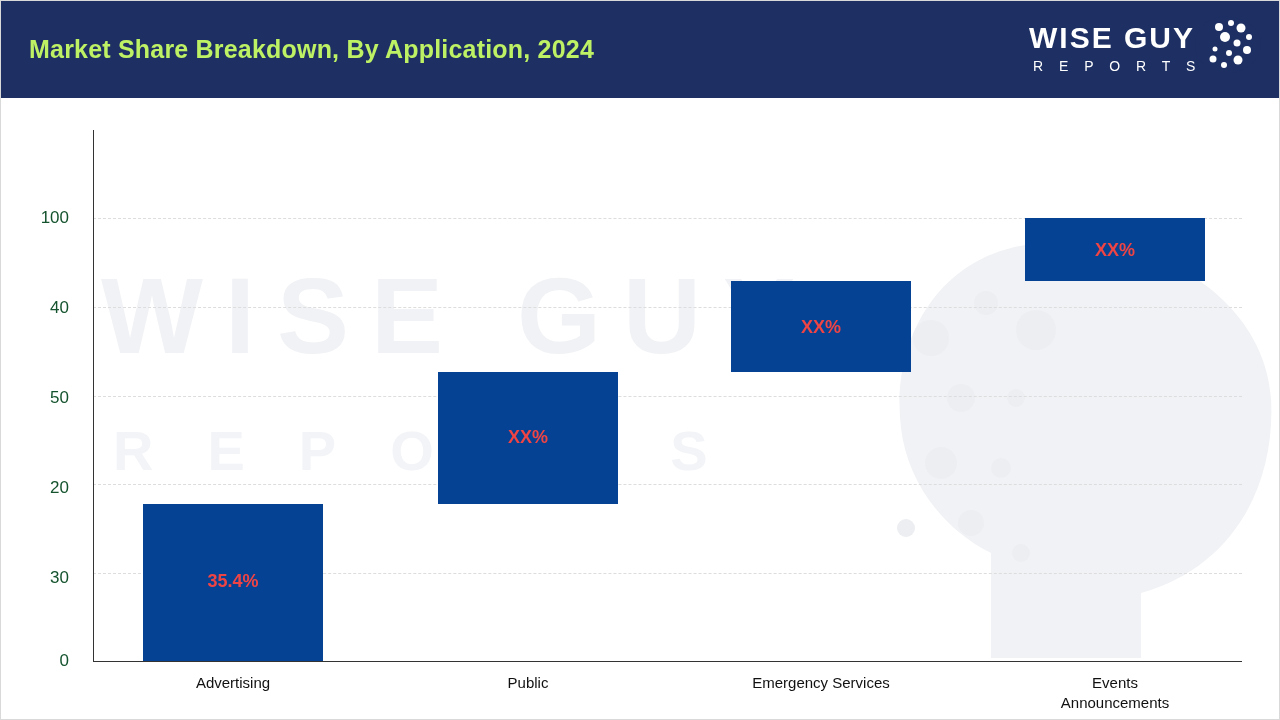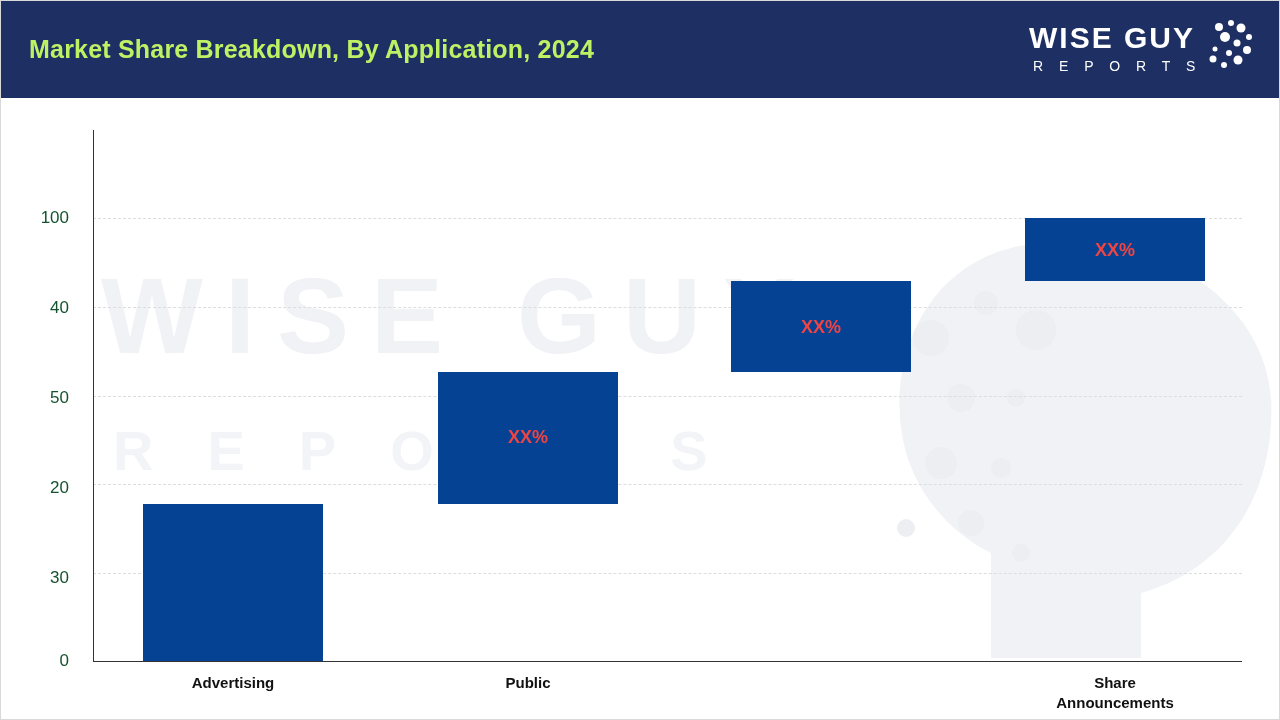--- a/index.html
+++ b/index.html
@@ -167,21 +167,21 @@
     color: #ef4444;
     font-size: 18px;
     font-weight: bold;
     text-align: center;
     font-family: "Liberation Sans", sans-serif;
     white-space: nowrap;
   }
   .cat-label {
     position: absolute;
     font-size: 15px;
-    font-weight: bold;
+    font-weight: normal;
     color: #111111;
     text-align: center;
     font-family: "Liberation Sans", sans-serif;
     line-height: 20px;
   }
 </style>
 </head>
 <body>
 
 <div class="page">
@@ -250,23 +250,25 @@
       <div class="gridline" style="top:443px;"></div>
 
       <div class="axis-y"></div>
       <div class="axis-x"></div>
 
       <div class="bar" style="left:50px;  top:374px; width:180px; height:157px;"></div>
       <div class="bar" style="left:345px; top:242px; width:180px; height:132px;"></div>
       <div class="bar" style="left:638px; top:151px; width:180px; height:91px;"></div>
       <div class="bar" style="left:932px; top:88px;  width:180px; height:63px;"></div>
 
+      <div class="bar-label" style="left:50px;  top:441px; width:180px;">35.4%</div>
       <div class="bar-label" style="left:345px; top:297px; width:180px;">XX%</div>
       <div class="bar-label" style="left:638px; top:187px; width:180px;">XX%</div>
       <div class="bar-label" style="left:932px; top:110px; width:180px;">XX%</div>
 
       <div class="cat-label" style="left:50px;  top:543px; width:180px;">Advertising</div>
       <div class="cat-label" style="left:345px; top:543px; width:180px;">Public</div>
-      <div class="cat-label" style="left:962px; top:543px; width:120px;">Share Announcements</div>
+      <div class="cat-label" style="left:618px; top:543px; width:220px;">Emergency Services</div>
+      <div class="cat-label" style="left:962px; top:543px; width:120px;">Events Announcements</div>
     </div>
 
   </div>
 </div>
 
 </body></html>

